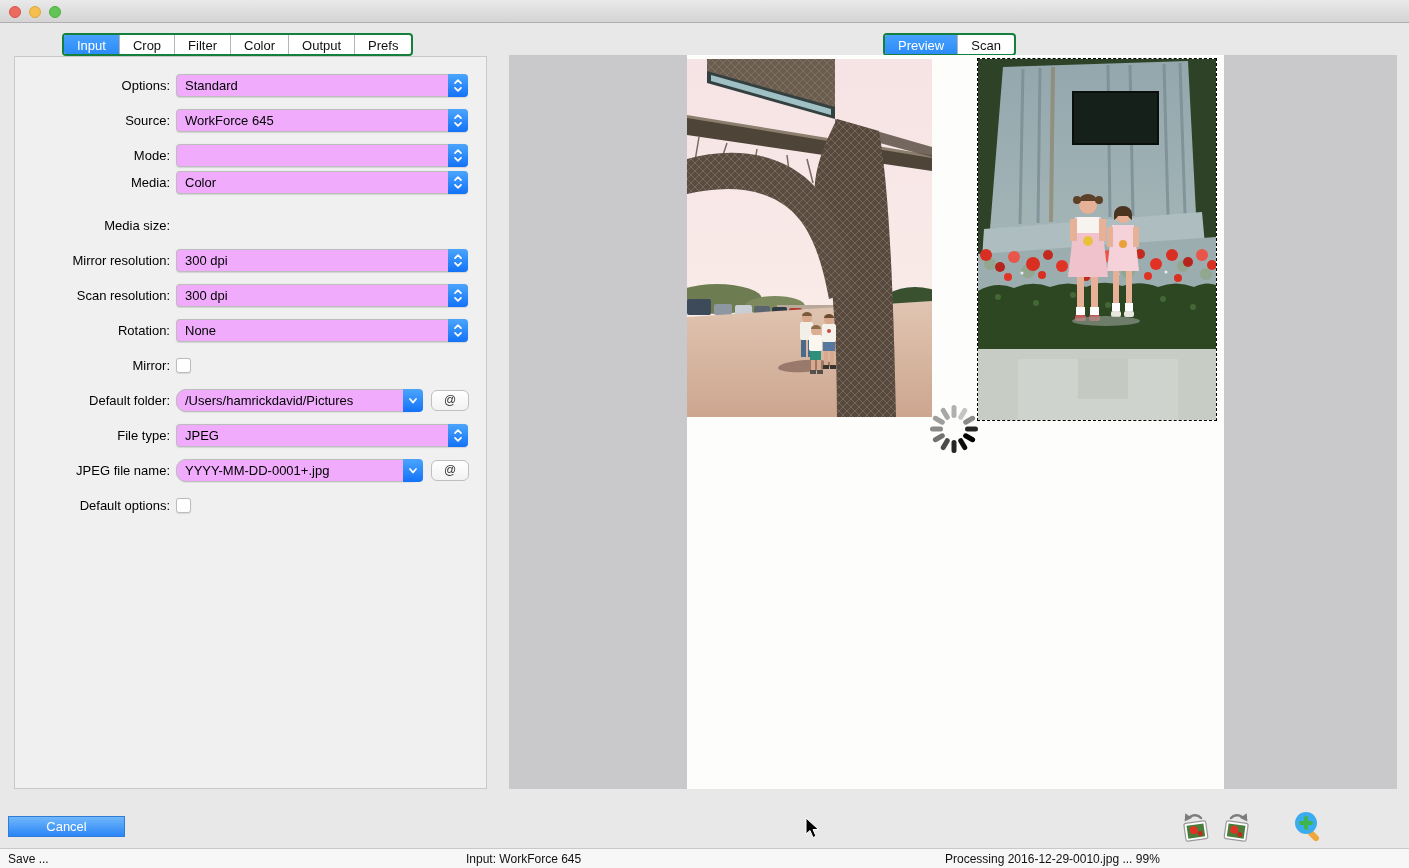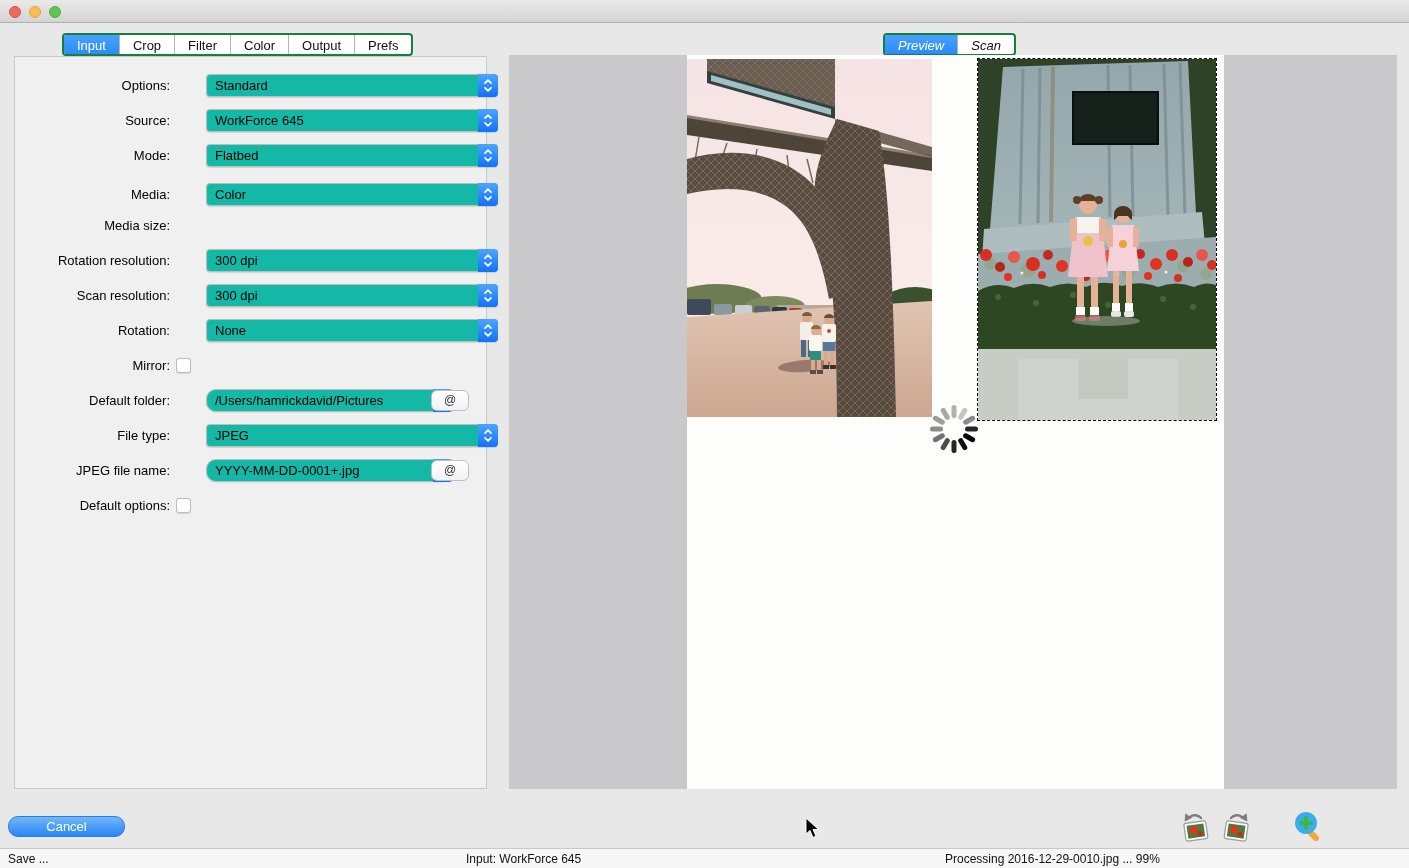--- a/index.html
+++ b/index.html
@@ -16,49 +16,49 @@
   .tl.red{left:9px;background:#ed6a5e;border:1px solid #d95349;}
   .tl.yellow{left:29px;background:#f4bf4f;border:1px solid #dfa63c;}
   .tl.green{left:49px;background:#61c454;border:1px solid #4caf3f;}
   
   .seg{position:absolute;display:flex;background:#fff;border:2px solid #15803d;
     border-radius:4px;height:23px;font-size:13px;overflow:hidden;}
   .seg-item{padding:3px 13px;border-left:1px solid #b5b5b5;cursor:default;line-height:16px;color:#111;}
   .seg-item:first-child{border-left:none;}
   .seg-item.sel{background:linear-gradient(#47a1fc,#2c8bf8);color:#fff;}
   .seg-left{left:62px;top:33px;}
-  .seg-right{left:883px;top:33px;font-style:italic;}
+  .seg-right{left:883px;top:33px;}
   
   .left-panel{position:absolute;left:14px;top:56px;width:473px;height:733px;
     background:#f0f0f0;border:1px solid #c9c9c9;}
   .row{position:absolute;left:0;width:100%;height:24px;}
   .flabel{position:absolute;left:0;top:0;width:155px;text-align:right;font-size:13px;line-height:23px;color:#000;}
-  .popup{position:absolute;left:161px;top:0;height:23px;background:#14b8a6;
-    border:1px solid #bdbdbd;border-radius:4px;box-shadow:0 0.5px 1px rgba(0,0,0,.12);margin-left:30px;}
+  .popup{position:absolute;left:161px;top:0;height:23px;background:#f0abfc;
+    border:1px solid #bdbdbd;border-radius:4px;box-shadow:0 0.5px 1px rgba(0,0,0,.12);}
   .popup.wide{width:292px;}
   .popup.narrow{width:247px;border-radius:10px;}
   .popup .val{position:absolute;left:8px;top:0;right:24px;font-size:13px;line-height:21px;color:#000;
     white-space:nowrap;overflow:hidden;}
   .stepper{position:absolute;right:-1px;top:-1px;width:20px;height:23px;border-radius:0 4px 4px 0;
     background:linear-gradient(#4ba5fc,#1372f7);display:flex;align-items:center;justify-content:center;}
   .atbtn{position:absolute;left:416px;top:1px;width:38px;height:21px;background:linear-gradient(#ffffff,#f2f2f2);
     border:1px solid #bfbfbf;border-radius:6px;font-size:12px;text-align:center;line-height:19px;color:#333;}
   .checkbox{position:absolute;left:161px;top:4px;width:15px;height:15px;background:#fff;
     border:1px solid #bcbcbc;border-radius:3px;box-shadow:0 0.5px 1px rgba(0,0,0,.1);}
   
   .right-panel{position:absolute;left:509px;top:55px;width:888px;height:734px;
     background:#c9c9cb;overflow:hidden;}
   .bed{position:absolute;left:178px;top:0;width:537px;height:734px;background:#fdfdfb;}
   .photo1{position:absolute;left:178px;top:4px;width:245px;height:358px;}
   .photo2{position:absolute;left:468px;top:3px;width:240px;height:363px;
     border:1px dashed #000;background:#fff;}
   .photo2 svg{display:block;}
   .spinner{position:absolute;left:417px;top:346px;width:56px;height:56px;}
   
-  .cancel-btn{position:absolute;left:8px;top:816px;width:117px;height:21px;border-radius:10px;
+  .cancel-btn{position:absolute;left:8px;top:816px;width:117px;height:21px;border-radius:0;
     background:linear-gradient(#71b7fb,#2a85f6);border:1px solid #2f7cd9;color:#fff;
     font-size:13px;text-align:center;line-height:19px;font-family:"Liberation Sans",sans-serif;}
   .footicon{position:absolute;width:34px;height:34px;}
   .statusbar{position:absolute;left:0;top:848px;width:1409px;height:20px;background:#f7f7f7;
     border-top:1px solid #c8c8c8;font-size:12px;color:#111;}
   .statusbar span{position:absolute;top:3px;white-space:nowrap;}
   .cursor{position:absolute;left:805px;top:817px;width:16px;height:23px;}
 </style>
 </head>
 <body>
@@ -105,47 +105,46 @@
         <svg width="10" height="15" viewBox="0 0 10 15">
             <path d="M2 5.2 L5 2.2 L8 5.2 M2 9.8 L5 12.8 L8 9.8" stroke="#fff" stroke-width="1.7" fill="none" stroke-linecap="round" stroke-linejoin="round"></path>
           </svg>
       </span>
     </div>
   </div>
 
   <div class="row" style="top:87px">
     <div class="flabel">Mode:</div>
     <div class="popup wide">
-      <span class="val">Flatbed</span>
-      <span class="stepper">
-        <svg width="10" height="15" viewBox="0 0 10 15">
-            <path d="M2 5.2 L5 2.2 L8 5.2 M2 9.8 L5 12.8 L8 9.8" stroke="#fff" stroke-width="1.7" fill="none" stroke-linecap="round" stroke-linejoin="round"></path>
-          </svg>
-      </span>
-    </div>
-  </div>
-
-  <div class="row" style="top:126px">
+      <span class="stepper">
+        <svg width="10" height="15" viewBox="0 0 10 15">
+            <path d="M2 5.2 L5 2.2 L8 5.2 M2 9.8 L5 12.8 L8 9.8" stroke="#fff" stroke-width="1.7" fill="none" stroke-linecap="round" stroke-linejoin="round"></path>
+          </svg>
+      </span>
+    </div>
+  </div>
+
+  <div class="row" style="top:114px">
     <div class="flabel">Media:</div>
     <div class="popup wide">
       <span class="val">Color</span>
       <span class="stepper">
         <svg width="10" height="15" viewBox="0 0 10 15">
             <path d="M2 5.2 L5 2.2 L8 5.2 M2 9.8 L5 12.8 L8 9.8" stroke="#fff" stroke-width="1.7" fill="none" stroke-linecap="round" stroke-linejoin="round"></path>
           </svg>
       </span>
     </div>
   </div>
 
   <div class="row" style="top:157px">
     <div class="flabel">Media size:</div>
   </div>
 
   <div class="row" style="top:192px">
-    <div class="flabel">Rotation resolution:</div>
+    <div class="flabel">Mirror resolution:</div>
     <div class="popup wide">
       <span class="val">300 dpi</span>
       <span class="stepper">
         <svg width="10" height="15" viewBox="0 0 10 15">
             <path d="M2 5.2 L5 2.2 L8 5.2 M2 9.8 L5 12.8 L8 9.8" stroke="#fff" stroke-width="1.7" fill="none" stroke-linecap="round" stroke-linejoin="round"></path>
           </svg>
       </span>
     </div>
   </div>
 

